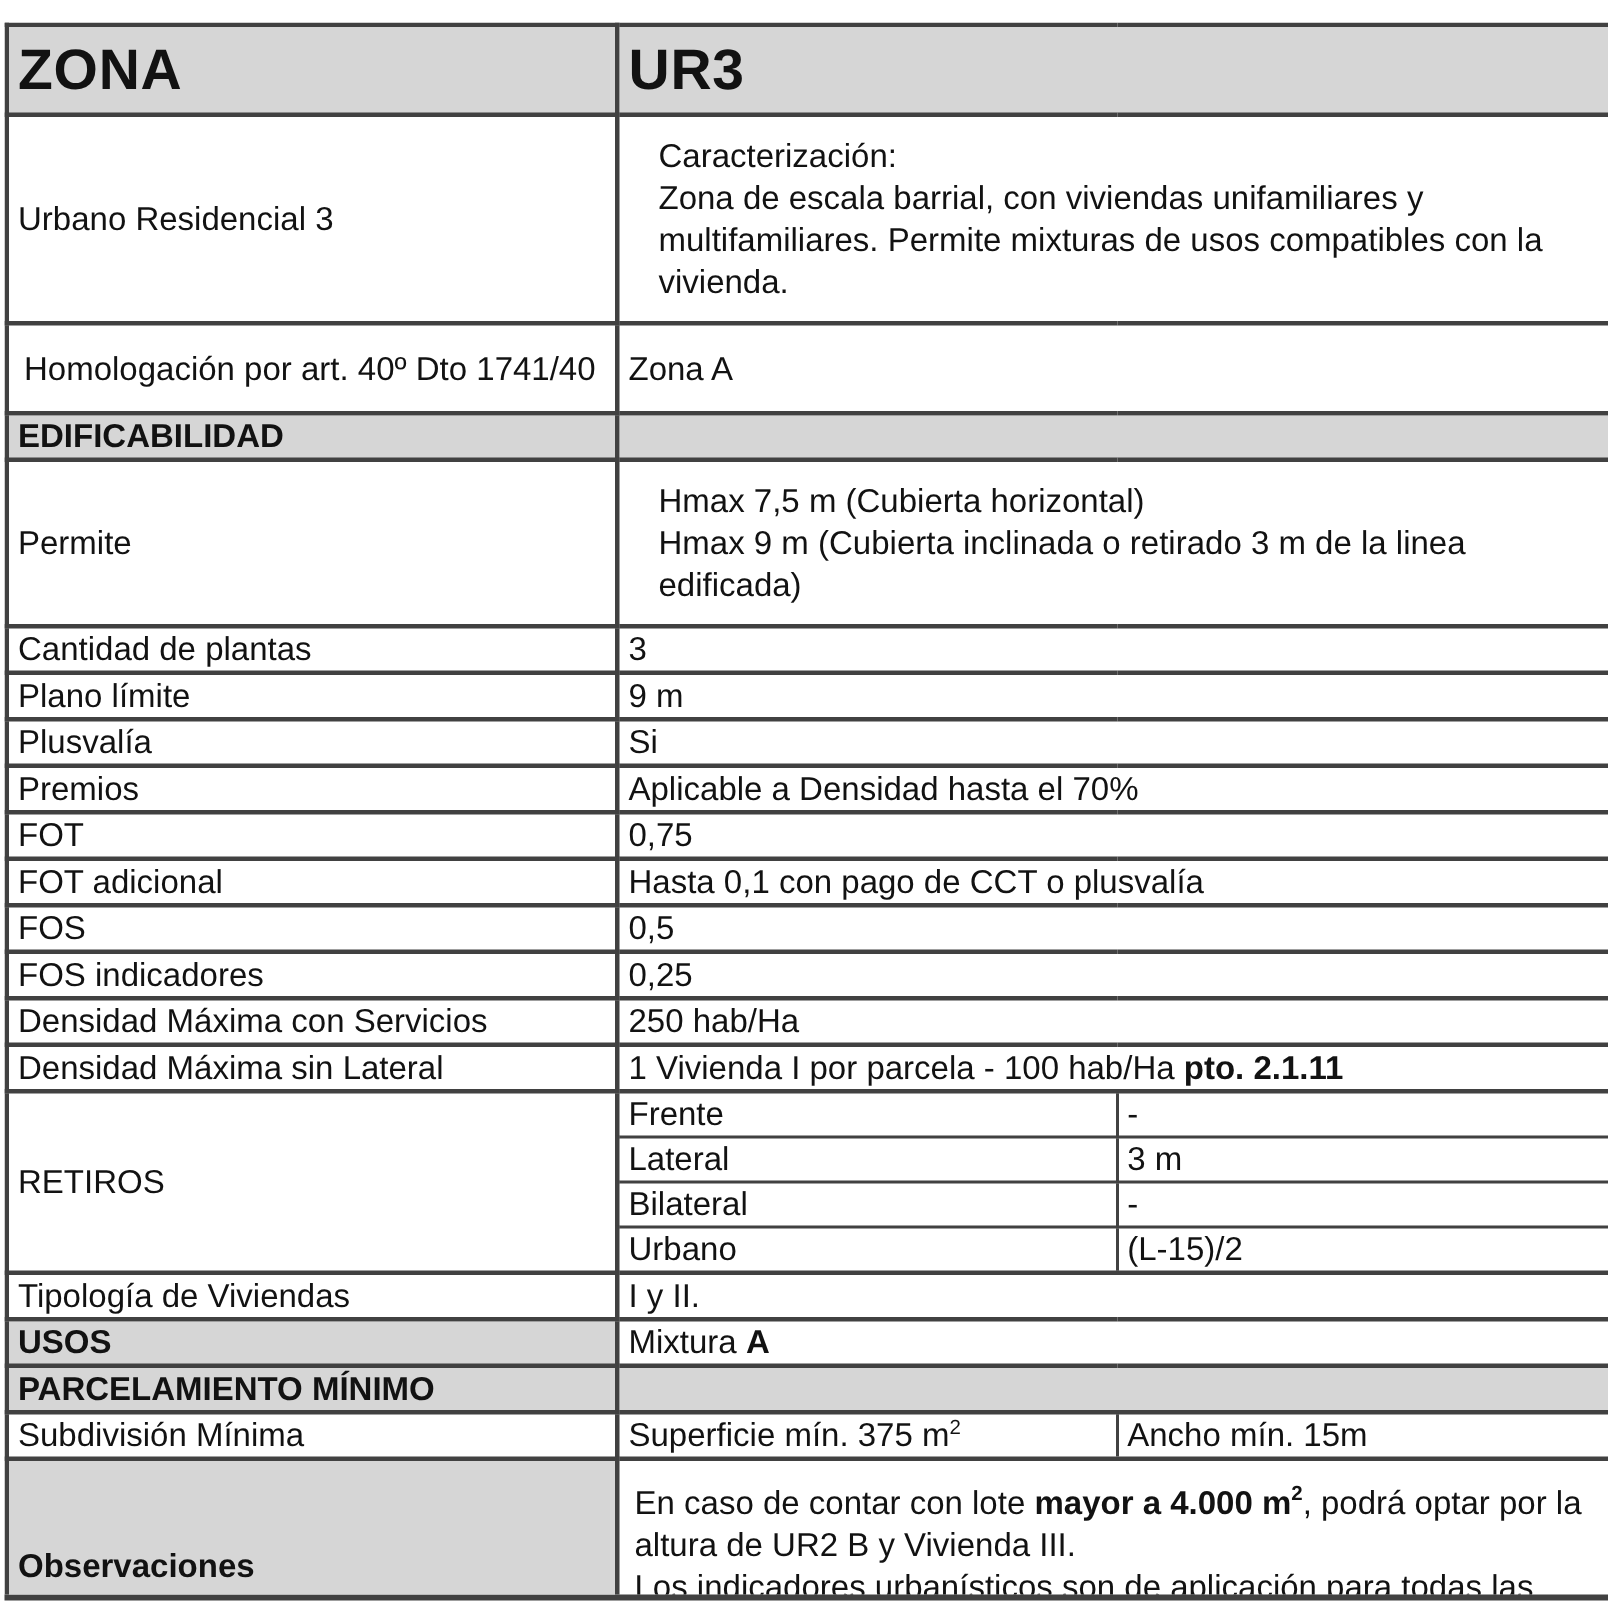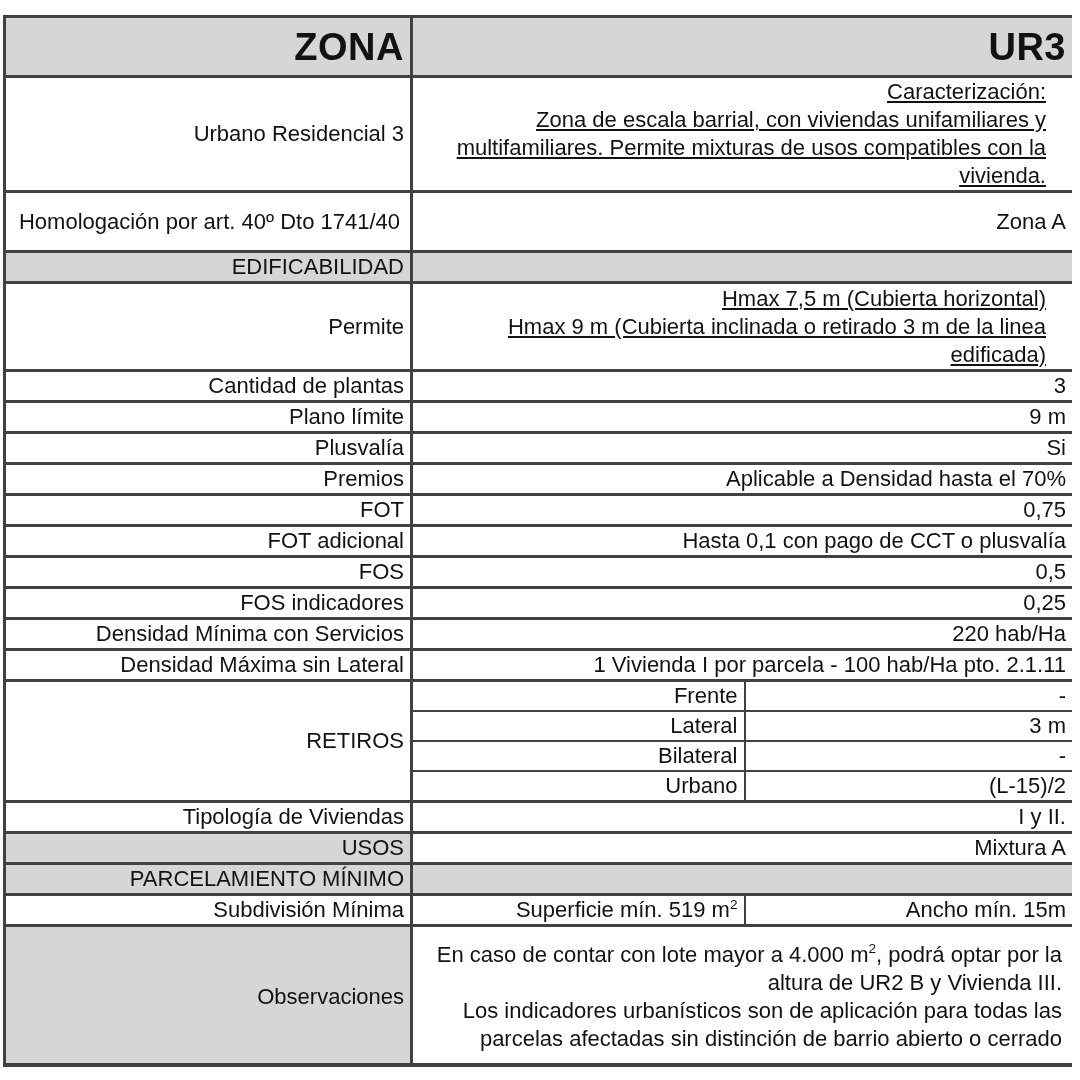--- a/index.html
+++ b/index.html
@@ -21,36 +21,36 @@
     border-bottom: 4px solid #414141;
     box-sizing: content-box;
   }
   table.zona-table {
     border-collapse: collapse;
     table-layout: fixed;
     width: 1069px;
   }
   td {
     border: 3px solid #414141;
-    text-align: right;
+    text-align: left;
     vertical-align: middle;
     font-size: 22px;
     line-height: 28px;
     padding: 0 6px;
     overflow: hidden;
     word-wrap: break-word;
   }
   .gray { background: #d6d6d6; }
-  .bold { font-weight: normal; margin-top: 30px; }
+  .bold { font-weight: bold; margin-top: 30px; }
   .hdr-cell {
     font-size: 38px;
     font-weight: bold;
     letter-spacing: 0.5px;
   }
-  .pad-wide { padding: 0 26px; text-decoration: underline; }
+  .pad-wide { padding: 12px 26px; }
   .pad-med  { padding: 0 10px; }
   .thin-h {
     border-top-width: 2px;
     border-bottom-width: 2px;
   }
   .split-l { border-right-width: 2px; }
   .split-r { border-left-width: 2px; }
   sup {
     font-size: 0.62em;
     vertical-align: super;
@@ -134,22 +134,22 @@
       <td>FOS</td>
       <td colspan="2">0,5</td>
     </tr>
 
     <tr style="height:26px">
       <td>FOS indicadores</td>
       <td colspan="2">0,25</td>
     </tr>
 
     <tr style="height:26px">
-      <td>Densidad Mínima con Servicios</td>
-      <td colspan="2">220 hab/Ha</td>
+      <td>Densidad Máxima con Servicios</td>
+      <td colspan="2">250 hab/Ha</td>
     </tr>
 
     <tr style="height:26px">
       <td>Densidad Máxima sin Lateral</td>
       <td colspan="2">
         <span>1 Vivienda I por parcela  - 100 hab/Ha </span><span class="bold">pto. 2.1.11</span>
       </td>
     </tr>
 
     <tr style="height:26px">
@@ -183,21 +183,21 @@
     </tr>
 
     <tr style="height:26px">
       <td class="gray bold">PARCELAMIENTO MÍNIMO</td>
       <td class="gray" colspan="2"></td>
     </tr>
 
     <tr style="height:27px">
       <td>Subdivisión Mínima</td>
       <td class="split-l">
-        <span>Superficie mín. 519 m</span><sup>2</sup>
+        <span>Superficie mín. 375 m</span><sup>2</sup>
       </td>
       <td class="split-r">Ancho mín. 15m</td>
     </tr>
 
     <tr style="height:142px">
       <td class="gray bold">Observaciones</td>
       <td colspan="2" class="pad-med">
         <div>
           <span>En caso de contar con lote </span><span class="bold">mayor a 4.000 m</span><sup class="bold">2</sup><span>, podrá optar por la altura de UR2 B y Vivienda III.</span>
         </div>

